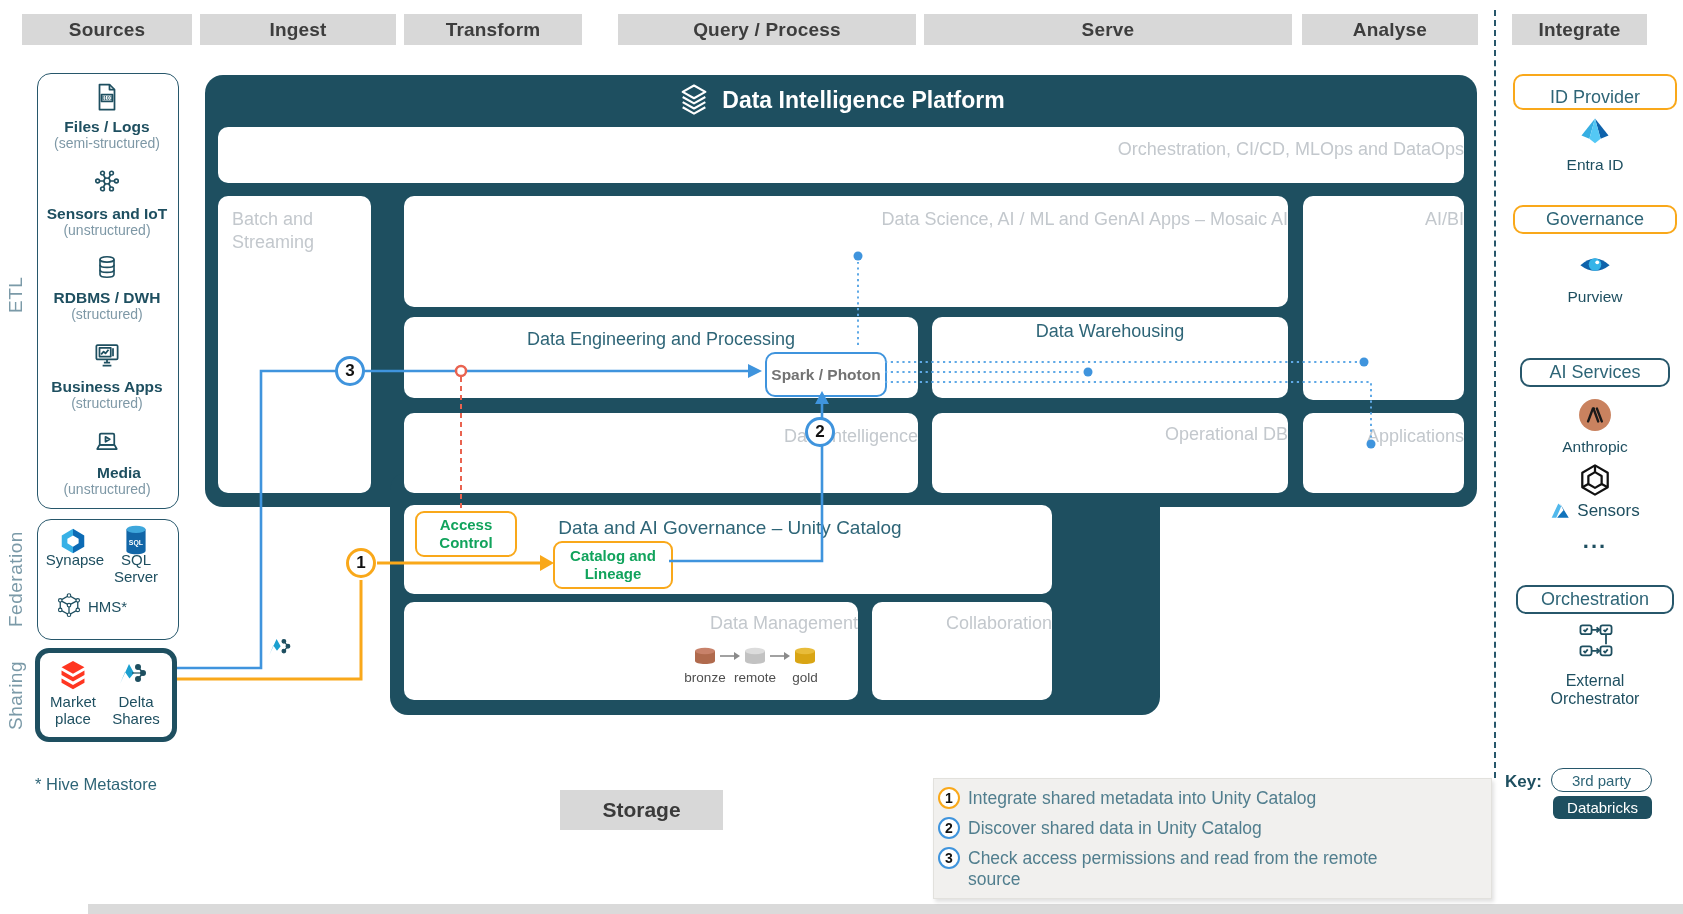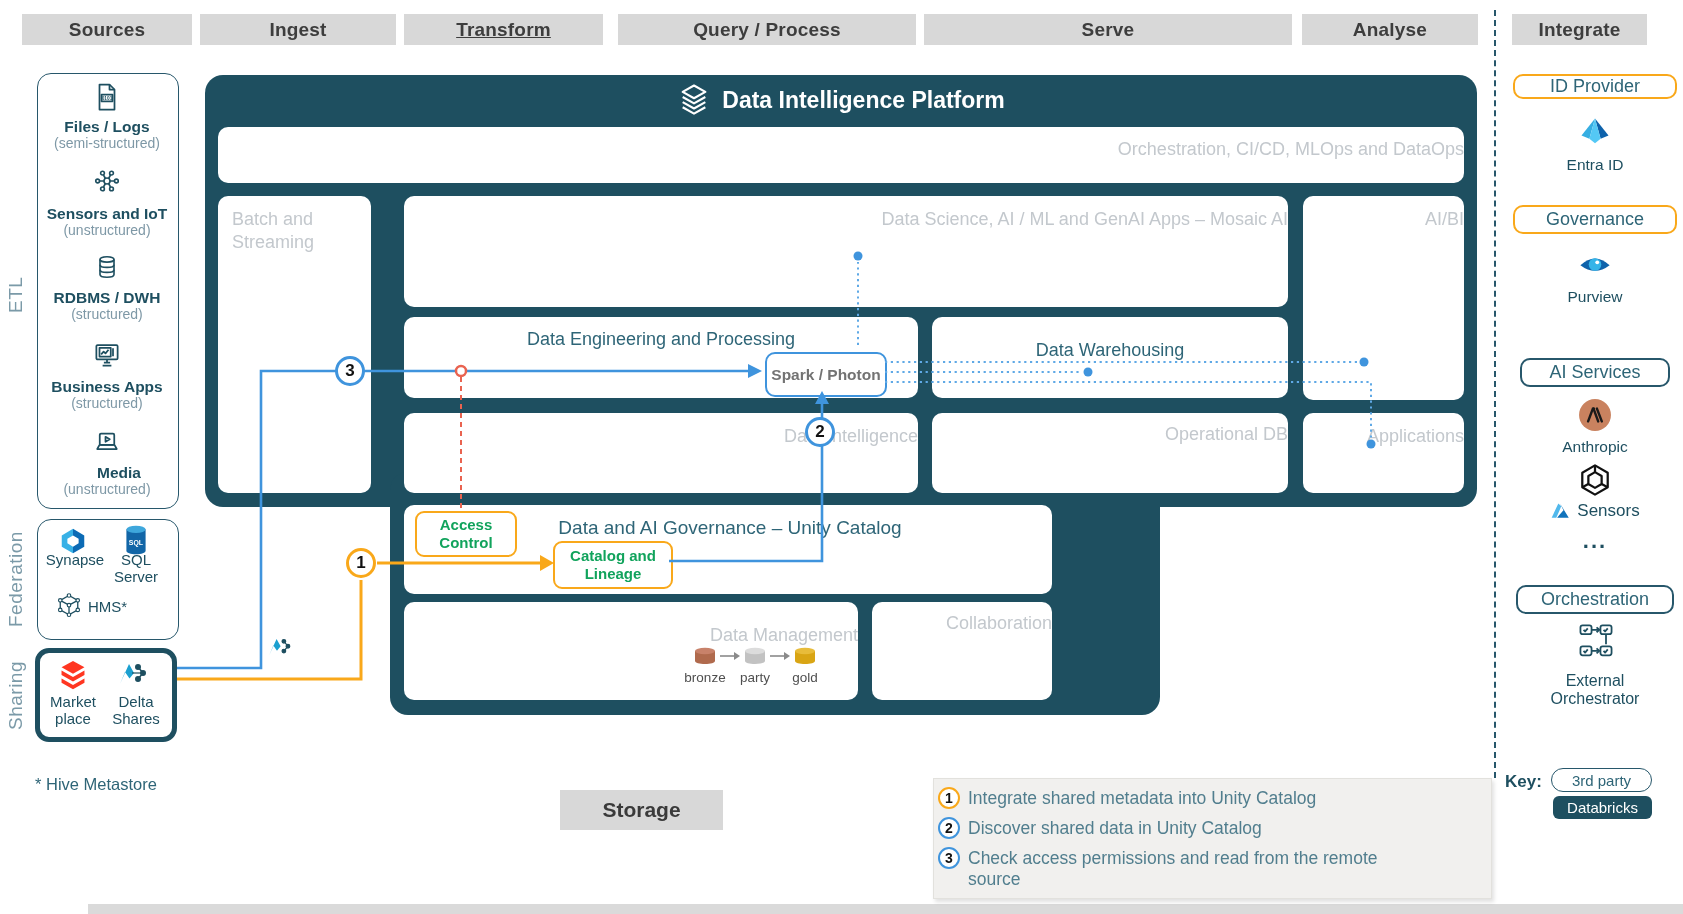--- a/index.html
+++ b/index.html
@@ -34,21 +34,21 @@
 <body>
 
 <div class="stage">
 
   <div class="hbar" style="left:22px;width:170px;">
       <span>Sources</span>
     </div>
   <div class="hbar" style="left:200px;width:196px;">
       <span>Ingest</span>
     </div>
-  <div class="hbar" style="left:404px;width:199px;text-decoration:underline;">
+  <div class="hbar" style="left:404px;width:178px;">
       <span>Transform</span>
     </div>
   <div class="hbar" style="left:618px;width:298px;">
       <span>Query / Process</span>
     </div>
   <div class="hbar" style="left:924px;width:368px;">
       <span>Serve</span>
     </div>
   <div class="hbar" style="left:1302px;width:176px;">
       <span>Analyse</span>
@@ -210,42 +210,42 @@
 
   <div class="wbox" style="left:1303px;top:196px;width:161px;height:204px;">
     <div class="glab" style="margin-top:13px;">AI/BI</div>
   </div>
 
   <div class="wbox" style="left:404px;top:317px;width:514px;height:81px;">
     <div class="tlab" style="margin-top:12px;">Data Engineering and Processing</div>
   </div>
 
   <div class="wbox" style="left:932px;top:317px;width:356px;height:81px;">
-    <div class="tlab" style="margin-top:23px;">Data Warehousing</div>
+    <div class="tlab" style="margin-top:4px;">Data Warehousing</div>
   </div>
 
   <div class="wbox" style="left:404px;top:413px;width:514px;height:80px;">
     <div class="glab" style="margin-top:13px;">Data Intelligence</div>
   </div>
 
   <div class="wbox" style="left:932px;top:413px;width:356px;height:80px;">
     <div class="glab" style="margin-top:11px;">Operational DB</div>
   </div>
 
   <div class="wbox" style="left:1303px;top:413px;width:161px;height:80px;">
     <div class="glab" style="margin-top:13px;">Applications</div>
   </div>
 
   <div class="wbox" style="left:404px;top:505px;width:648px;height:89px;"></div>
   <div class="abs tlab" style="left:430px;top:517px;width:600px;font-size:19px;">Data and AI Governance – Unity Catalog</div>
   <div class="badge" style="left:415px;top:511px;width:98px;height:42px;">Access Control</div>
   <div class="badge" style="left:553px;top:541px;width:116px;height:44px;">Catalog and Lineage</div>
 
   <div class="wbox" style="left:404px;top:602px;width:454px;height:98px;">
-    <div class="glab" style="margin-top:23px;padding-left:16px;">Data Management</div>
+    <div class="glab" style="margin-top:11px;padding-left:16px;">Data Management</div>
   </div>
 
   <svg class="abs" style="left:692px;top:646px;" width="26" height="20" viewBox="0 0 26 20">
     <path d="M3 5v10c0 1.7 4.5 3 10 3s10-1.3 10-3V5" fill="#b06a4d"></path>
       <ellipse cx="13" cy="5" rx="10" ry="3.2" fill="#c8826a"></ellipse>
   </svg>
   <svg class="abs" style="left:742px;top:646px;" width="26" height="20" viewBox="0 0 26 20">
     <path d="M3 5v10c0 1.7 4.5 3 10 3s10-1.3 10-3V5" fill="#c2c2c2"></path>
       <ellipse cx="13" cy="5" rx="10" ry="3.2" fill="#dcdcdc"></ellipse>
   </svg>
@@ -255,21 +255,21 @@
   </svg>
   <svg class="abs" style="left:719px;top:650px;" width="22" height="12" viewBox="0 0 22 12">
     <path d="M1 6h16" stroke="#8a8a8a" stroke-width="1.6"></path>
       <path d="M15 2l6 4-6 4z" fill="#8a8a8a"></path>
   </svg>
   <svg class="abs" style="left:769px;top:650px;" width="22" height="12" viewBox="0 0 22 12">
     <path d="M1 6h16" stroke="#8a8a8a" stroke-width="1.6"></path>
       <path d="M15 2l6 4-6 4z" fill="#8a8a8a"></path>
   </svg>
   <div class="medlab" style="left:680px;top:670px;width:50px;">bronze</div>
-  <div class="medlab" style="left:730px;top:670px;width:50px;">party</div>
+  <div class="medlab" style="left:730px;top:670px;width:50px;">remote</div>
   <div class="medlab" style="left:780px;top:670px;width:50px;">gold</div>
 
   <div class="wbox" style="left:872px;top:602px;width:180px;height:98px;">
     <div class="glab" style="margin-top:11px;">Collaboration</div>
   </div>
 
   <div class="sparkbox" style="left:765px;top:352px;width:118px;height:41px;">Spark / Photon</div>
 
   <svg class="overlay" width="1683" height="914" viewBox="0 0 1683 914">
 
@@ -307,21 +307,21 @@
         <circle cx="27" cy="15" r="2.2"></circle>
         <circle cx="22" cy="21" r="2.2"></circle>
       <path d="M22 9l5 6-5 6" fill="none"></path>
     </g>
   </svg>
 
   <div class="marker morange" style="left:346px;top:548px;">1</div>
   <div class="marker mblue" style="left:805px;top:417px;">2</div>
   <div class="marker mblue" style="left:335px;top:356px;">3</div>
 
-  <div class="pill pillorange" style="left:1513px;top:74px;width:164px;height:25px;">
+  <div class="pill pillorange" style="left:1513px;top:74px;width:164px;height:36px;align-items:flex-end;">
       <span>ID Provider</span>
     </div>
   <svg class="abs" style="left:1577px;top:114px;" width="36" height="36" viewBox="0 0 32 32">
     <polygon points="16,4 4,19 11,22" fill="#36aee2"></polygon>
     <polygon points="16,4 28,19 21,22" fill="#0e62ab"></polygon>
     <polygon points="16,4 11,22 16,26 21,22" fill="#54c8f5"></polygon>
   </svg>
   <div class="rlabel" style="left:1535px;top:156px;width:120px;">Entra ID</div>
 
   <div class="pill pillorange" style="left:1513px;top:205px;width:164px;height:29px;">

